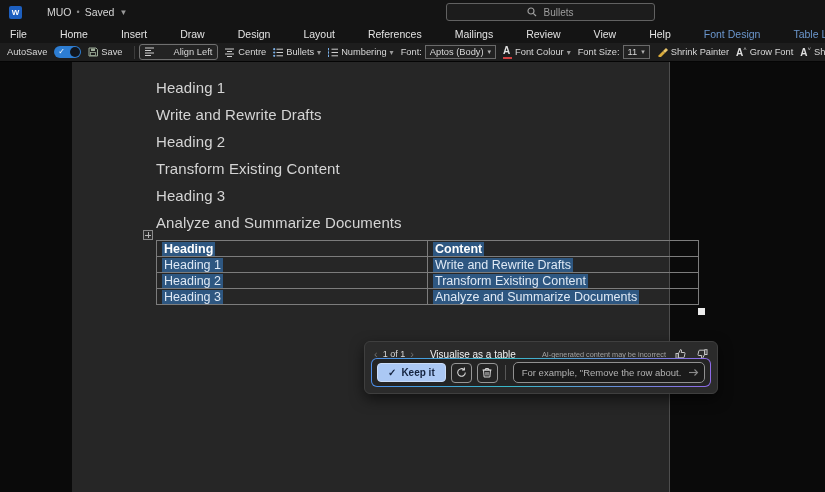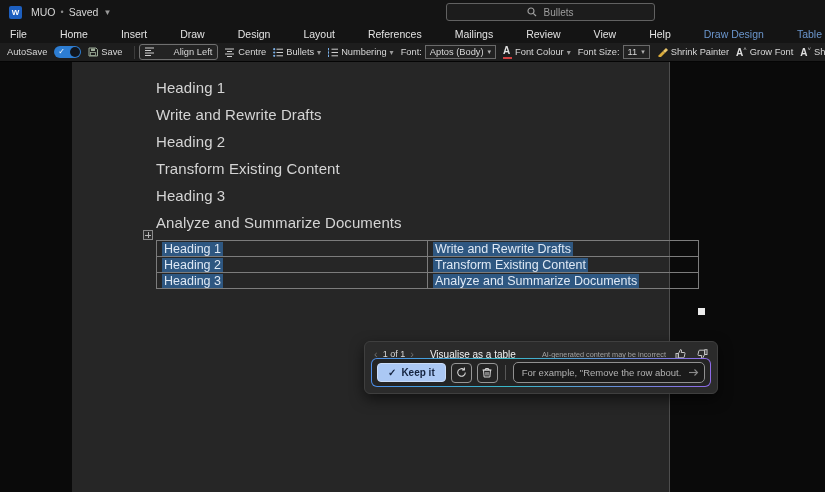--- a/index.html
+++ b/index.html
@@ -4,21 +4,21 @@
 <style>
   * { margin:0; padding:0; box-sizing:border-box; }
   html,body { width:825px; height:492px; overflow:hidden; background:#0a0a0a;
     font-family:"Liberation Sans", sans-serif; -webkit-font-smoothing:antialiased; }
 
   
   .titlebar { position:absolute; left:0; top:0; width:825px; height:24px; background:#141414;
     display:flex; align-items:center; color:#d6d6d6; }
   .app-icon { width:13px; height:13px; margin-left:9px; background:#1d5fbf; border-radius:2px;
     color:#fff; font-size:8px; font-weight:bold; display:flex; align-items:center; justify-content:center; }
-  .doc-title { margin-left:9px; font-size:10.5px; display:flex; align-items:center; gap:5px; }
+  .doc-title { margin-left:25px; font-size:10.5px; display:flex; align-items:center; gap:5px; }
   .dot-sep { color:#8a8a8a; font-size:9px; }
   .chev { color:#9a9a9a; font-size:8px; }
   .searchbox { position:absolute; left:446px; top:3px; width:209px; height:18px; background:#1c1c1c;
     border:1px solid #616161; border-radius:3px; display:flex; align-items:center; justify-content:center;
     gap:6px; color:#9e9e9e; font-size:10px; }
 
   
   .menubar { position:absolute; left:0; top:24px; width:825px; height:19px; background:#141414;
     display:flex; align-items:center; gap:33px; padding-left:10px; font-size:10.5px; color:#e2e2e2; }
   .menu-item { cursor:default; white-space:nowrap; }
@@ -112,21 +112,21 @@
   <span class="menu-item">Home</span>
   <span class="menu-item">Insert</span>
   <span class="menu-item">Draw</span>
   <span class="menu-item">Design</span>
   <span class="menu-item">Layout</span>
   <span class="menu-item">References</span>
   <span class="menu-item">Mailings</span>
   <span class="menu-item">Review</span>
   <span class="menu-item">View</span>
   <span class="menu-item">Help</span>
-  <span class="menu-item ctx">Draw Design</span>
+  <span class="menu-item ctx">Font Design</span>
   <span class="menu-item ctx">Table Layout</span>
 </div>
 
 <div class="ribbon">
   <div class="rgroup">
     <span>AutoSave</span>
     <span class="toggle">
         <span class="tick">✓</span>
         <span class="knob"></span>
       </span>
@@ -255,20 +255,24 @@
   </div>
 
   <div class="move-handle"></div>
 
   <table class="word-table">
     <colgroup>
         <col style="width:271px">
         <col style="width:271px">
       </colgroup>
     <tbody>
+        <tr class="hdr">
+      <td><span class="sel">Heading</span></td>
+      <td><span class="sel">Content</span></td>
+    </tr>
     <tr>
       <td><span class="sel">Heading 1</span></td>
       <td><span class="sel">Write and Rewrite Drafts</span></td>
     </tr>
     <tr>
       <td><span class="sel">Heading 2</span></td>
       <td><span class="sel">Transform Existing Content</span></td>
     </tr>
     <tr>
       <td><span class="sel">Heading 3</span></td>

